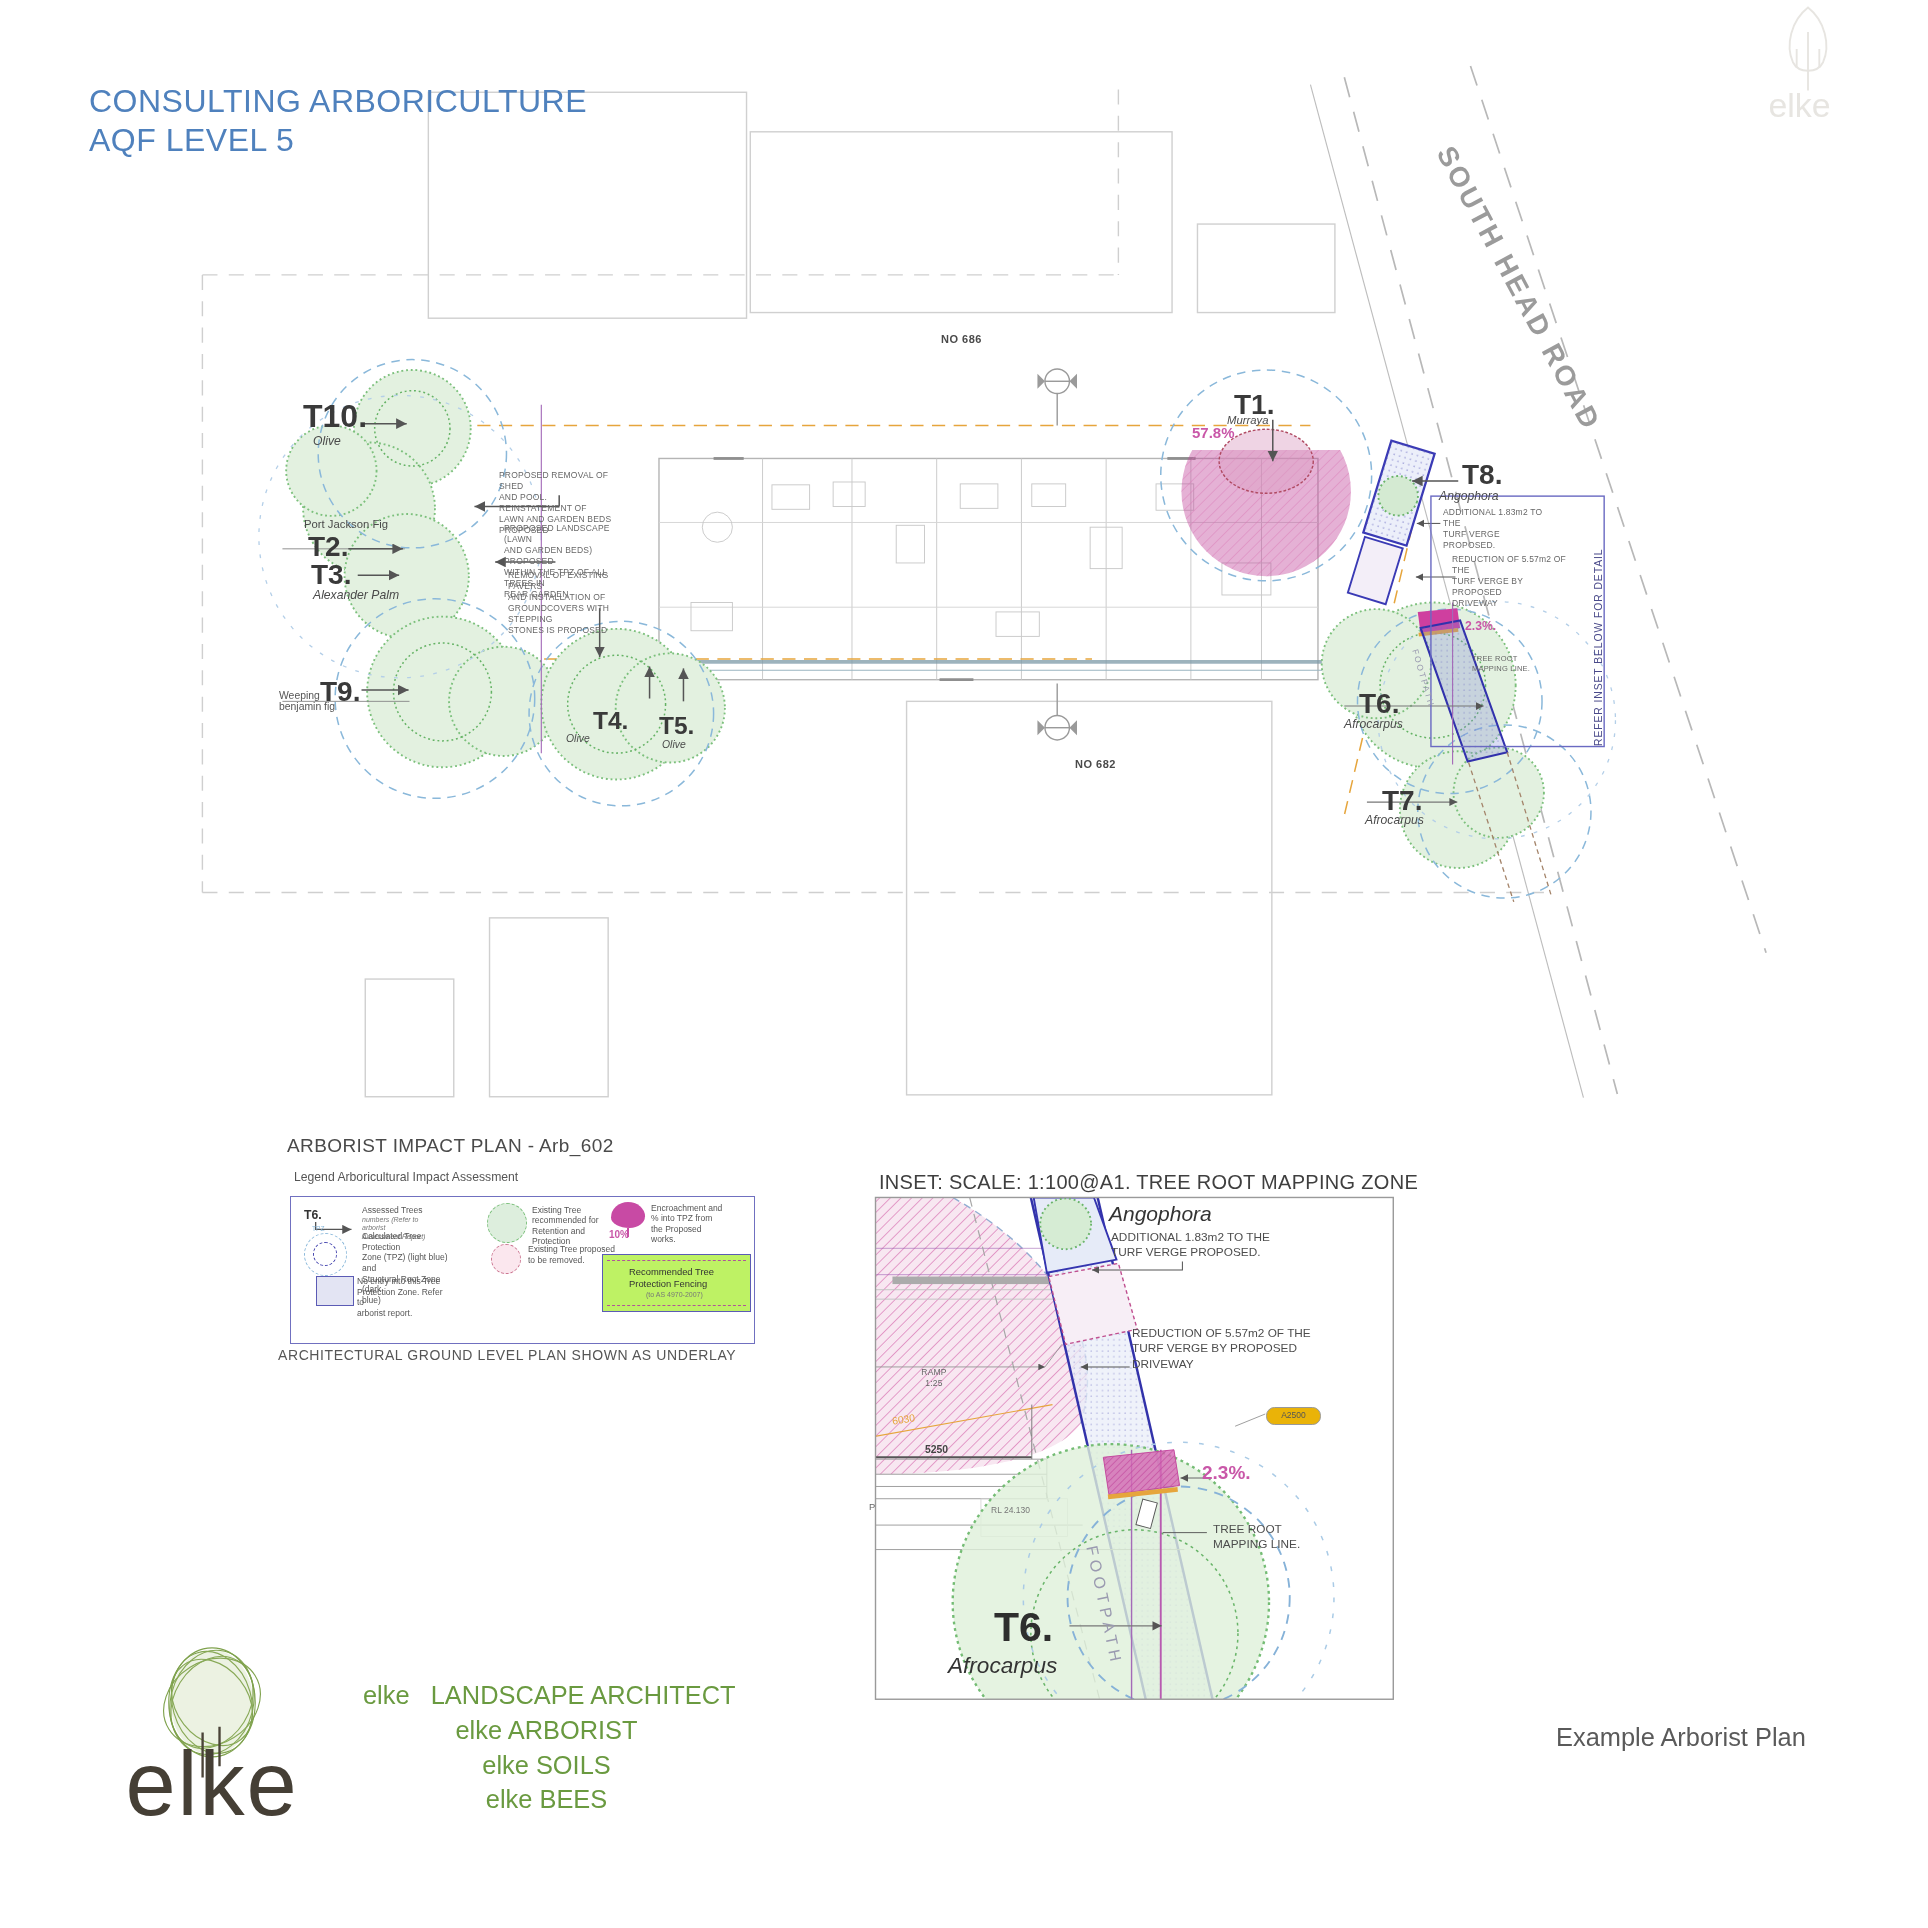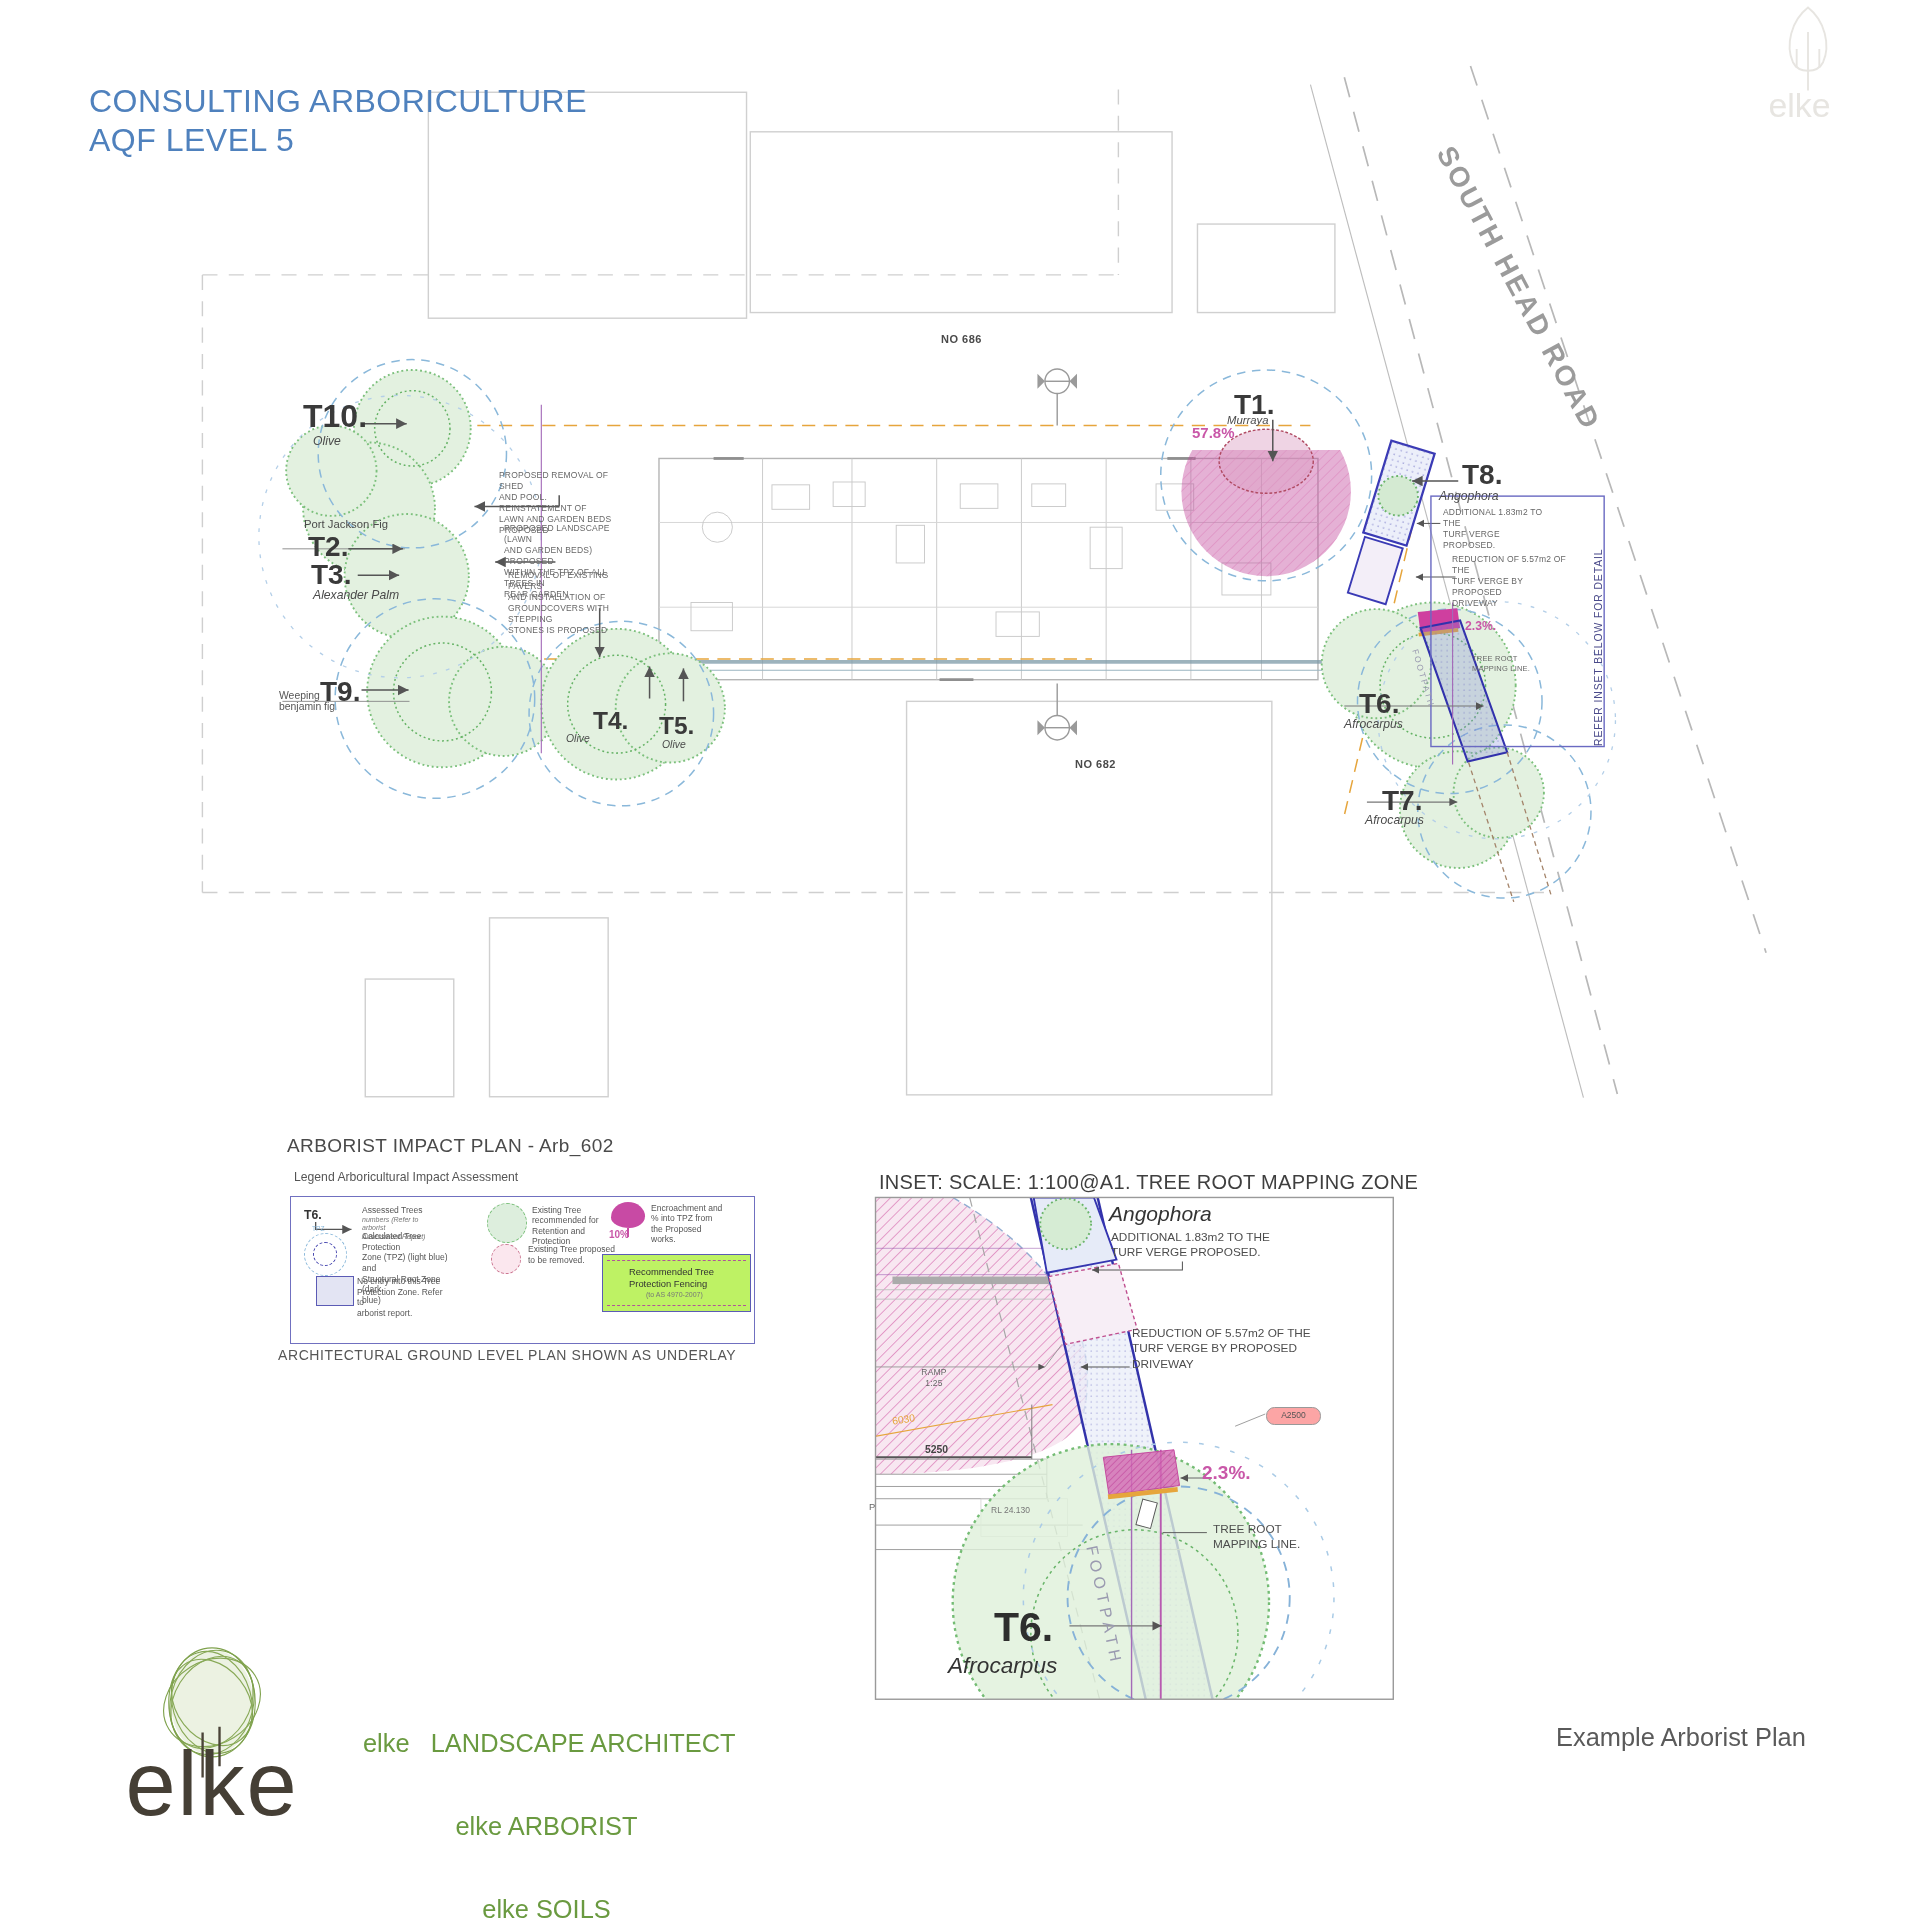--- a/index.html
+++ b/index.html
@@ -19,25 +19,25 @@
               transform:rotate(62deg);transform-origin:left top;white-space:nowrap;}
   .vert-label{font-size:10.4px;color:#4a4a8a;letter-spacing:0.9px;transform:rotate(-90deg);
               transform-origin:left top;white-space:nowrap;}
   .sec-title{font-size:19px;color:#4a4a4a;letter-spacing:0.4px;}
   .legend-title{font-size:12.2px;color:#555;}
   .leg-txt{font-size:8.5px;color:#555;line-height:1.25;white-space:pre-line;}
   .leg-sub{font-size:7px;font-style:italic;color:#777;line-height:1.2;white-space:pre-line;}
   .underlay{font-size:14px;color:#565656;letter-spacing:0.6px;}
   .inset-title{font-size:20px;color:#3f3f3f;letter-spacing:0.3px;}
   .inset-note{font-size:11.8px;color:#4d4d4d;line-height:1.3;white-space:pre-line;}
-  .footer-line{font-size:25.4px;color:#6a9a40;white-space:pre;line-height:1.37;text-align:center;margin-top:48px;}
+  .footer-line{font-size:25.4px;color:#6a9a40;white-space:pre;line-height:1.37;text-align:center;}
   .caption{font-size:25.4px;color:#5a5a5a;}
   .footpath-label{color:#9a9ab0;letter-spacing:4.7px;transform-origin:left top;white-space:nowrap;}
   .pill{border:0.9px solid #999;border-radius:8.5px;font-size:8.5px;color:#555;
-        text-align:center;line-height:15px;background:#fca5a5;}
+        text-align:center;line-height:15px;background:#eab308;}
   .circ{border-radius:50%;}
 </style>
 </head>
 <body>
 
 <div class="page">
 
   <svg class="abs" style="left:0;top:0" width="1928" height="1928" viewBox="0 0 2048 2048">
     <defs>
       <marker id="ah" markerWidth="8" markerHeight="8" refX="7" refY="3.5" orient="auto">

